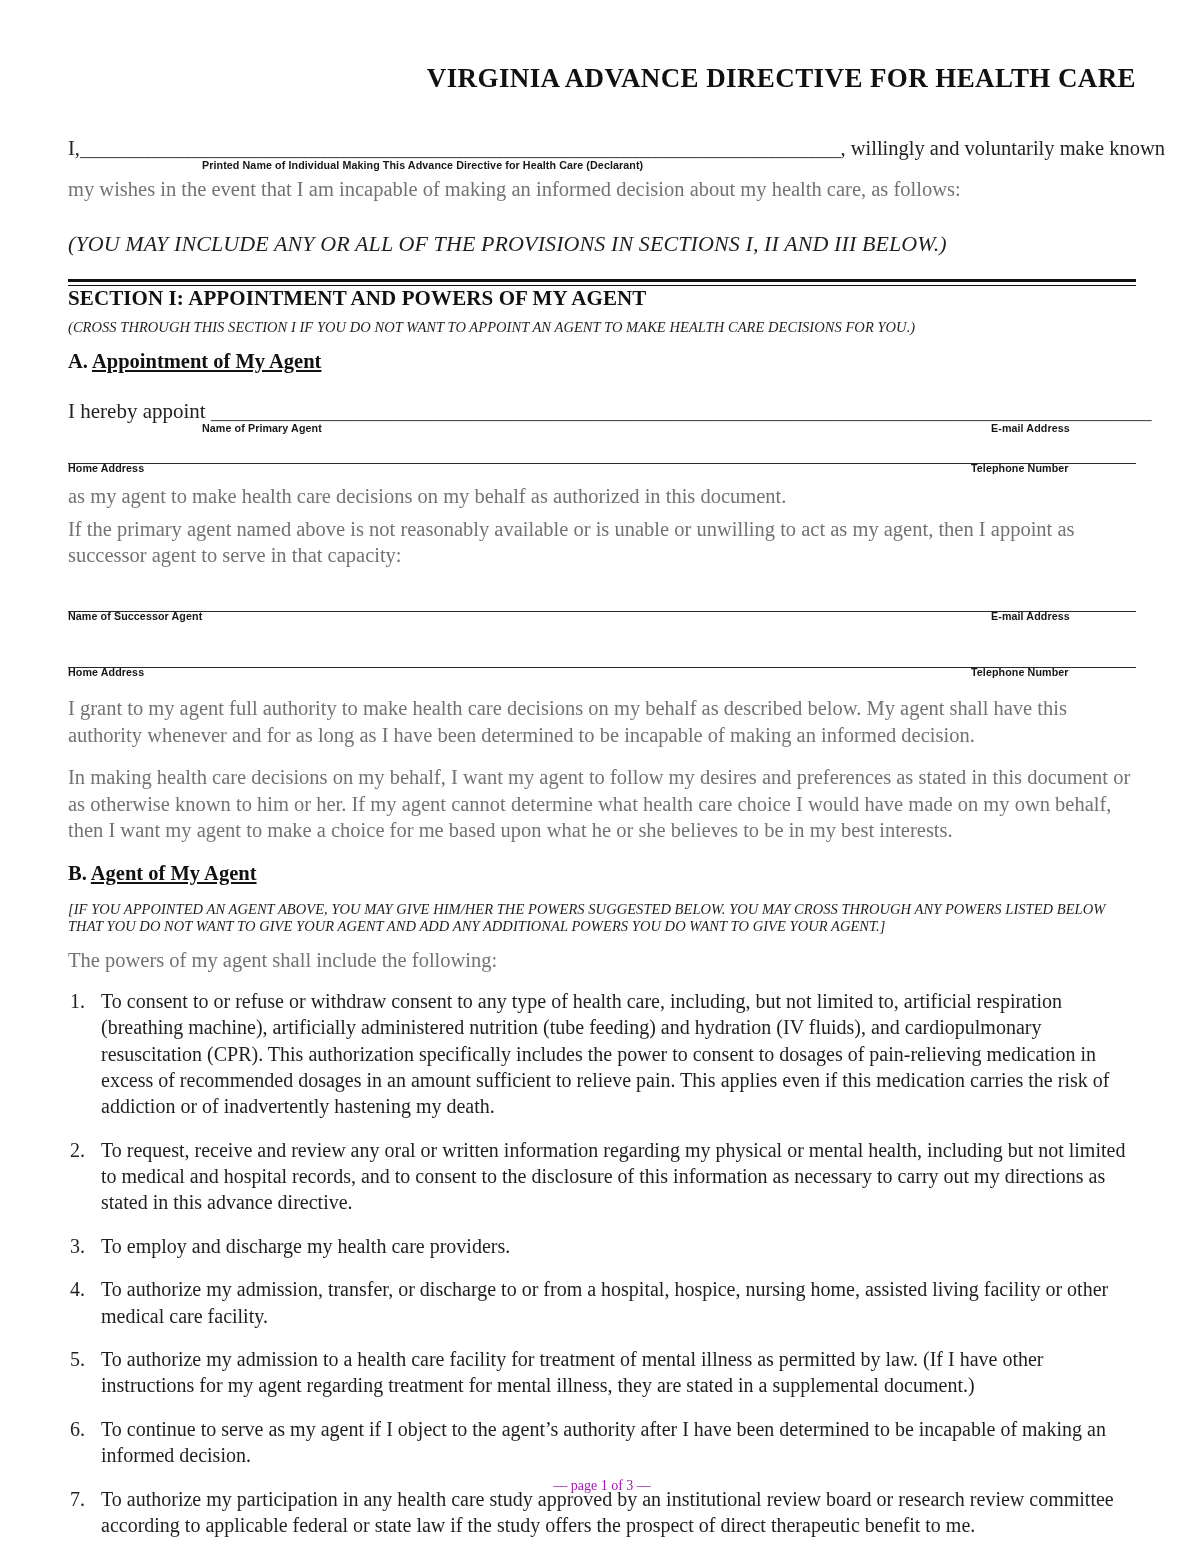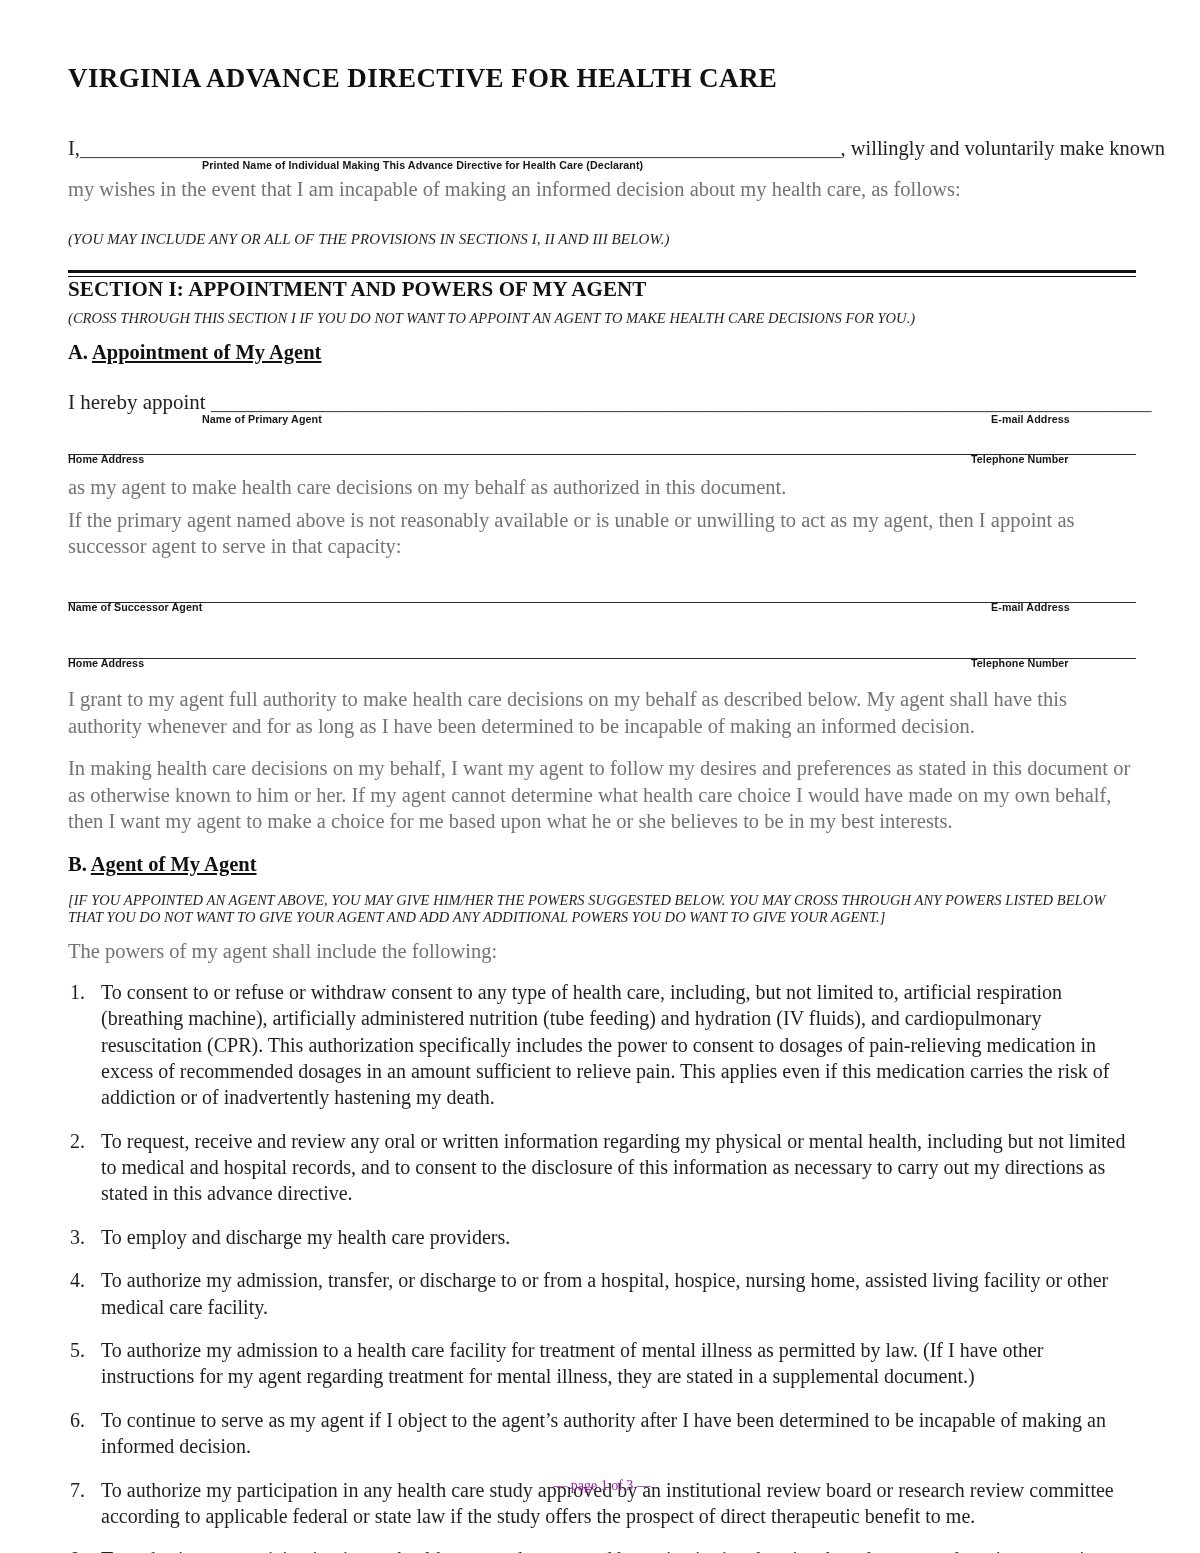--- a/index.html
+++ b/index.html
@@ -20,21 +20,21 @@
   }
   .content {
     position: absolute;
     left: 68px;
     top: 0;
     width: 1068px;
   }
 
   
   .doc-title {
-    text-align: left;
+    text-align: right;
     font-size: 27px;
     font-weight: bold;
     letter-spacing: 0.4px;
     margin: 64px 0 0 0;
     line-height: 1.1;
     color: #111;
   }
 
   
   .declarant-block {
@@ -86,21 +86,21 @@
   .para {
     font-size: 20.5px;
     line-height: 1.3;
     color: #737373;
     margin: 6px 0 0 0;
     text-align: left;
   }
   .para-tight { margin-top: 2px; }
 
   .instr-italic {
-    font-size: 15px;
+    font-size: 22px;
     font-style: italic;
     color: #1f1f1f;
     margin-top: 28px;
     letter-spacing: 0.1px;
   }
 
   
   .section-rule {
     margin-top: 22px;
     border-top: 3px solid #111;

